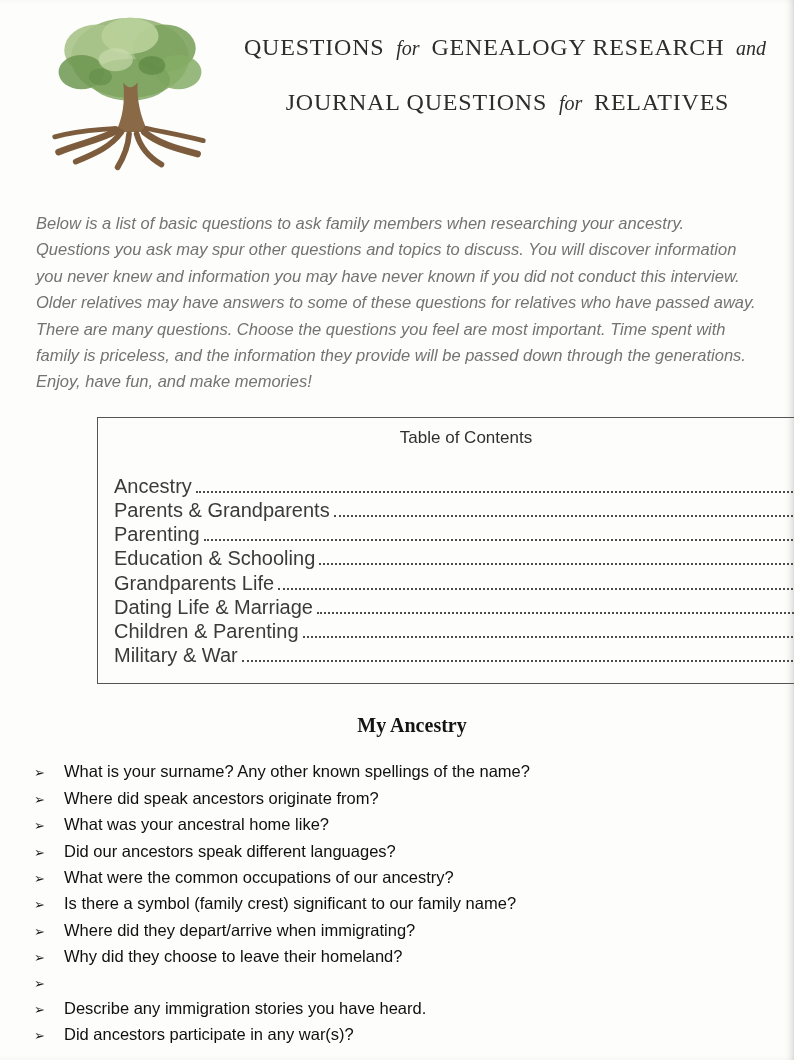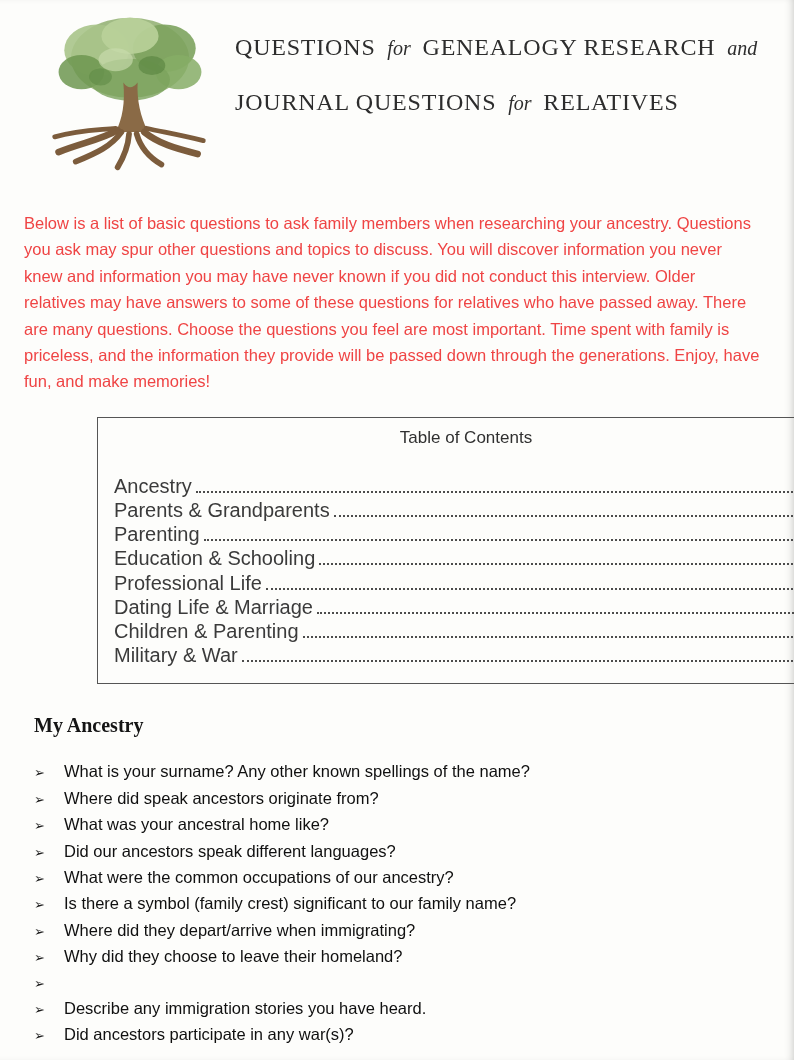--- a/index.html
+++ b/index.html
@@ -17,39 +17,40 @@
   }
   .doc-header { display: flex; padding: 8px 14px 0 30px; }
   .tree-wrap { flex: 0 0 auto; width: 205px; height: 178px; }
   .titles {
     flex: 1;
     padding-top: 26px;
     font-family: "Liberation Serif", serif;
     color: #2d2d2d;
   }
   .title-line {
-    text-align: left;
+    text-align: center;
     font-size: 24px;
     letter-spacing: 0.8px;
     margin-bottom: 28px;
     white-space: nowrap;
   }
   .caps { font-weight: 400; }
   .script {
     font-style: italic;
     font-size: 20px;
     letter-spacing: 0;
     margin: 0 5px;
     font-family: "Liberation Serif", serif;
   }
   .intro {
-    margin: 24px 34px 0 24px;
+    margin: 24px 34px 0 36px;
+    font-style: italic;
     font-size: 16.5px;
     line-height: 1.6;
-    color: #ef4444;
+    color: #737373;
   }
   .toc-box {
     margin: 22px 0 12px 97px;
     width: 738px;
     border: 1px solid #555;
     padding: 10px 16px 16px 16px;
     color: #3b3b3b;
   }
   .toc-title {
     text-align: center;
@@ -69,20 +70,21 @@
     border-bottom: 2px dotted #4c4c4c;
     margin: 0 2px 4px 4px;
   }
   .toc-page { white-space: nowrap; }
   .section-title {
     font-family: "Liberation Serif", serif;
     font-size: 20px;
     font-weight: 700;
     color: #141414;
     margin: 30px 4px 0 34px;
+    text-align: center;
   }
   .questions {
     list-style: none;
     margin: 22px 0 0 34px;
   }
   .questions li {
     display: flex;
     align-items: baseline;
     font-size: 16.5px;
     line-height: 25.4px;
@@ -160,21 +162,21 @@
       <span class="toc-label">Parenting</span>
       <span class="toc-dots"></span>
       <span class="toc-page">3</span>
     </div>
     <div class="toc-row">
       <span class="toc-label">Education &amp; Schooling</span>
       <span class="toc-dots"></span>
       <span class="toc-page">3</span>
     </div>
     <div class="toc-row">
-      <span class="toc-label">Professional Life</span>
+      <span class="toc-label">Grandparents Life</span>
       <span class="toc-dots"></span>
       <span class="toc-page">4</span>
     </div>
     <div class="toc-row">
       <span class="toc-label">Dating Life &amp; Marriage</span>
       <span class="toc-dots"></span>
       <span class="toc-page">4</span>
     </div>
     <div class="toc-row">
       <span class="toc-label">Children &amp; Parenting</span>

